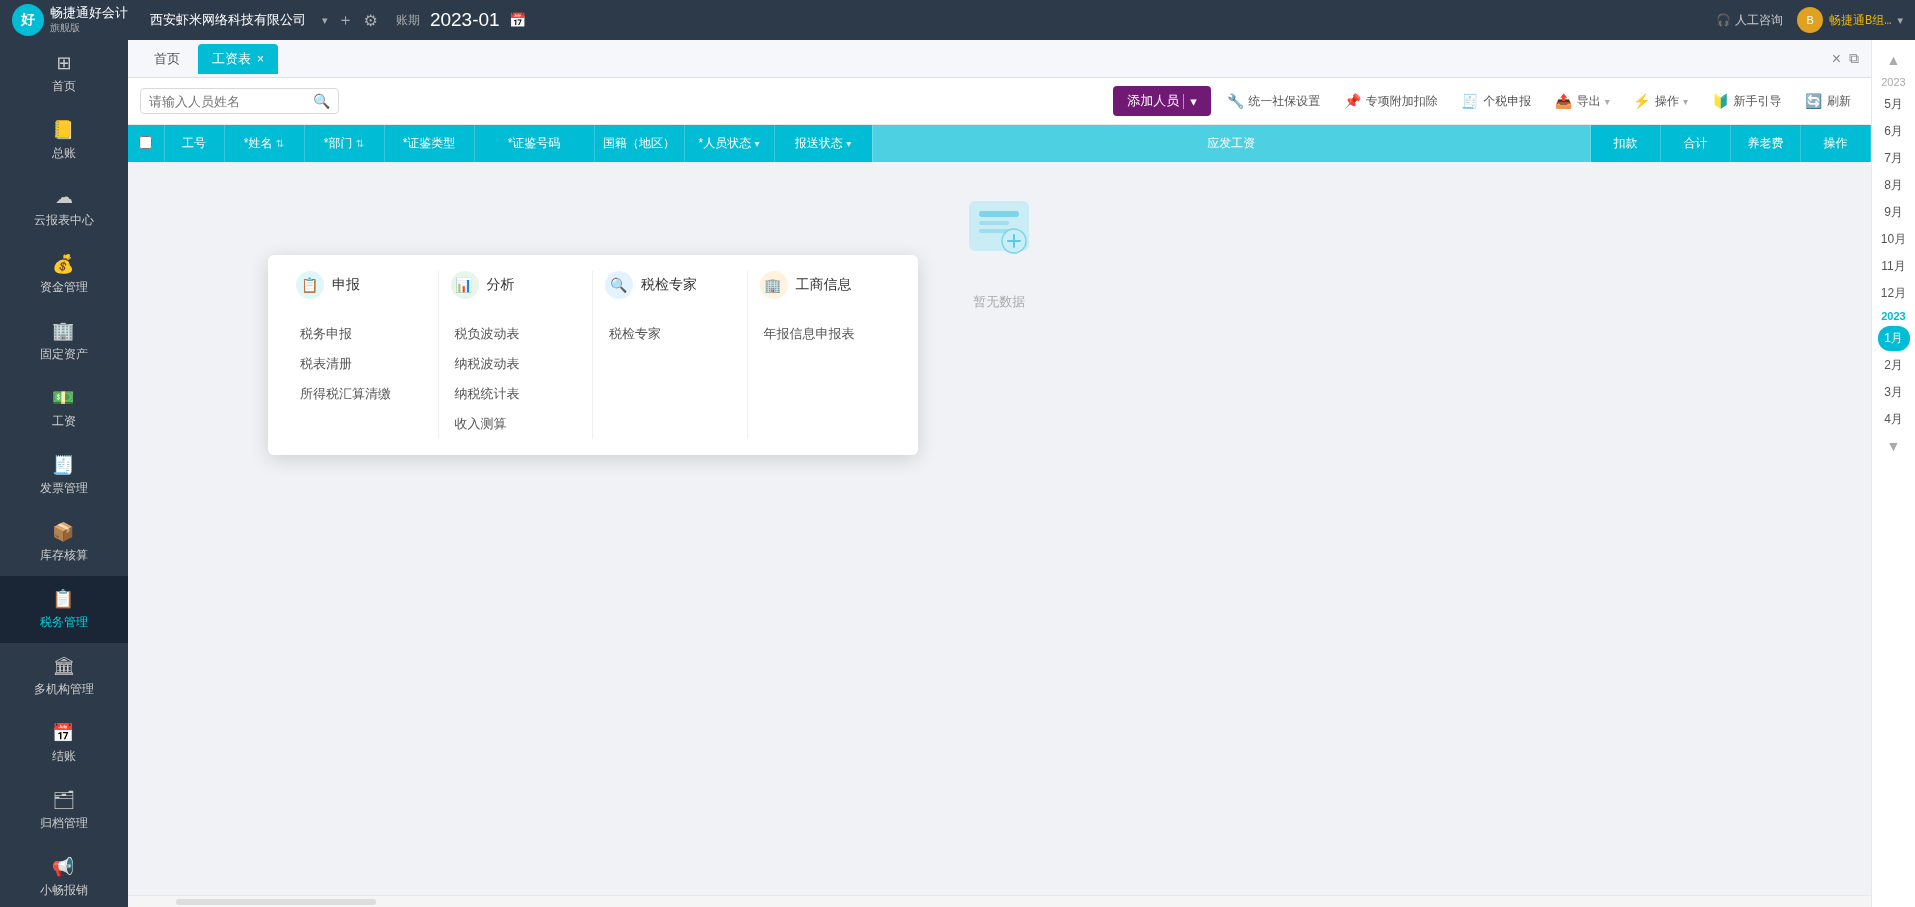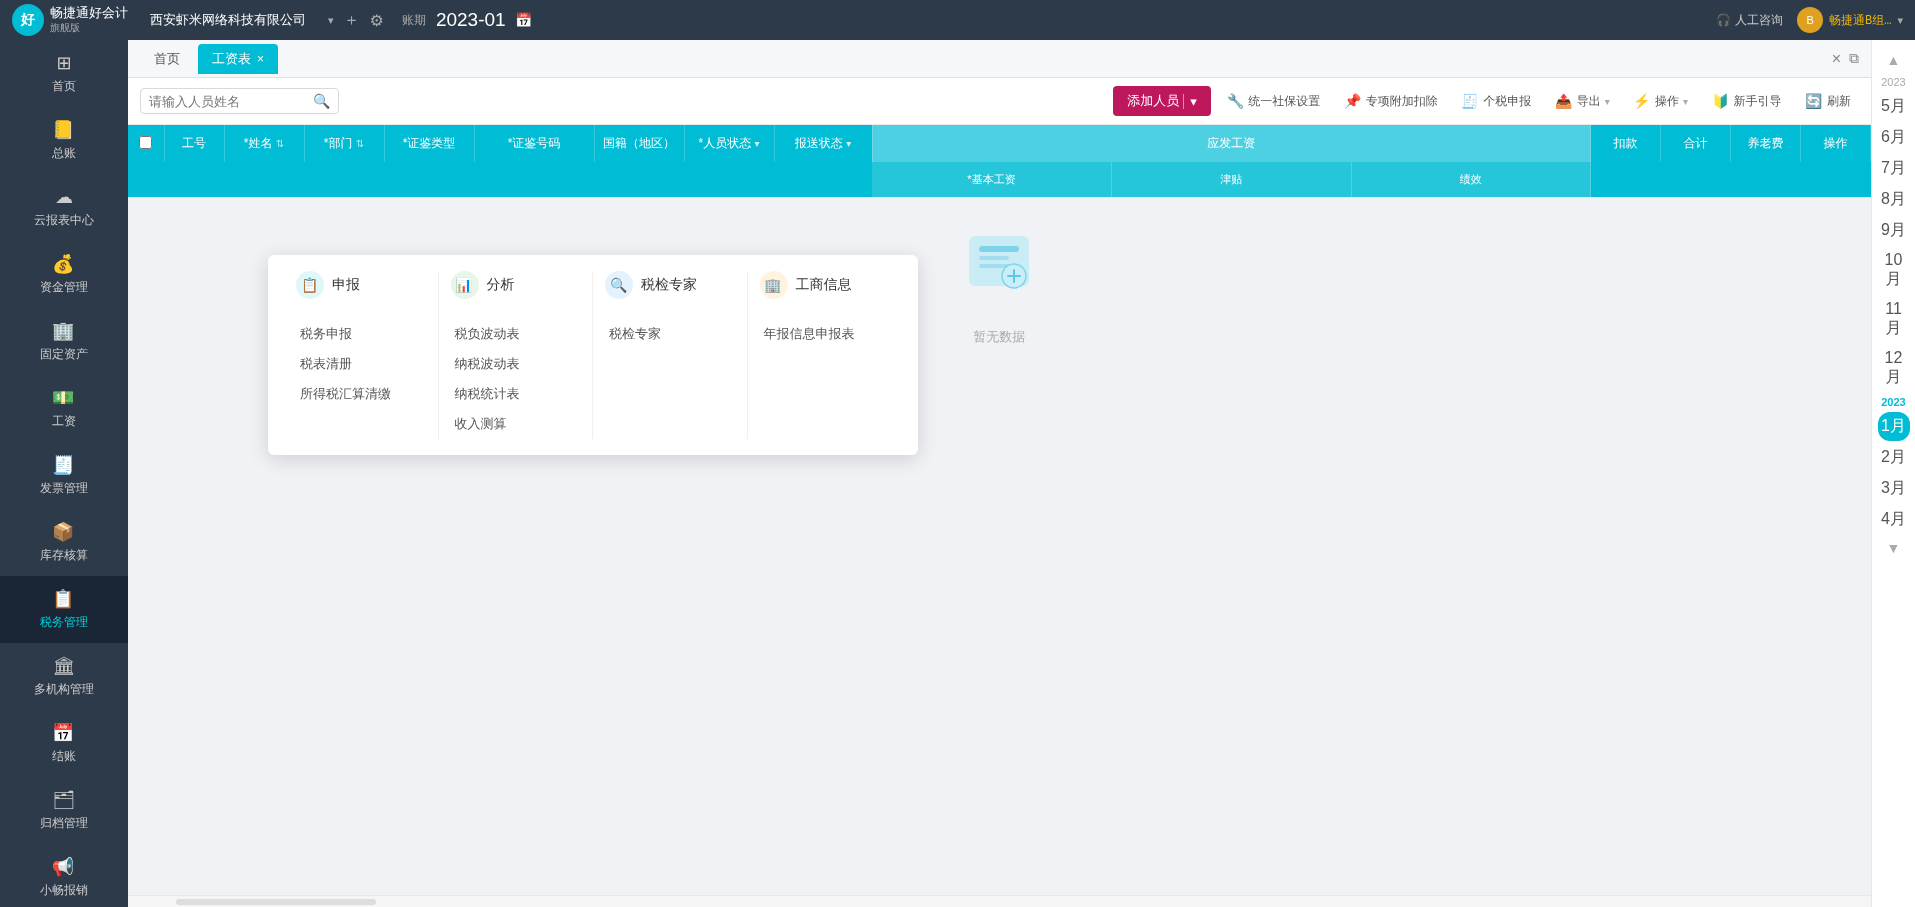--- a/index.html
+++ b/index.html
@@ -7,21 +7,21 @@
 
     
     .top-bar {
       display: flex; align-items: center; height: 40px;
       background: #2d3a4a; color: #fff; padding: 0 12px; gap: 10px; position: relative; z-index: 100;
     }
     .top-bar-logo { display: flex; align-items: center; gap: 6px; width: 128px; }
     .logo-icon { width: 32px; height: 32px; background: #00bcd4; border-radius: 50%; display: flex; align-items: center; justify-content: center; font-size: 14px; color: #fff; font-weight: bold; }
     .logo-text { font-size: 13px; line-height: 1.2; }
     .logo-sub { font-size: 10px; color: #aaa; }
-    .company-selector { display: flex; align-items: center; gap: 22px; font-size: 13px; cursor: pointer; }
+    .company-selector { display: flex; align-items: center; gap: 16px; font-size: 13px; cursor: pointer; }
     .company-name { color: #fff; }
     .chevron-icon { color: #aaa; font-size: 11px; }
     .add-icon-btn { color: #aaa; font-size: 16px; cursor: pointer; }
     .gear-icon-btn { color: #aaa; font-size: 16px; cursor: pointer; }
     .period-label { color: #aaa; font-size: 12px; margin-left: 8px; }
     .period-value { color: #fff; font-size: 19px; }
     .period-cal { color: #00bcd4; font-size: 14px; cursor: pointer; }
     .top-bar-right { margin-left: auto; display: flex; align-items: center; gap: 14px; }
     .support-btn { display: flex; align-items: center; gap: 4px; color: #ccc; font-size: 12px; cursor: pointer; }
     .user-info { display: flex; align-items: center; gap: 6px; cursor: pointer; }
@@ -64,21 +64,21 @@
 
     
     .toolbar {
       display: flex; align-items: center; background: #fff;
       padding: 8px 12px; gap: 8px; border-bottom: 1px solid #e8e8e8;
     }
     .search-input-wrap { display: flex; align-items: center; border: 1px solid #d9d9d9; border-radius: 4px; padding: 4px 8px; gap: 4px; background: #fff; }
     .search-input { border: none; outline: none; font-size: 13px; width: 160px; color: #999; }
     .search-icon { color: #999; font-size: 14px; }
     .add-person-btn {
-      background: #be185d; color: #fff; border: none; border-radius: 4px;
+      background: #701a75; color: #fff; border: none; border-radius: 4px;
       padding: 6px 14px; font-size: 13px; cursor: pointer; display: flex; align-items: center; gap: 4px;
       margin-left: auto;
       text-align: center;
     }
     .add-person-chevron { border-left: 1px solid rgba(255,255,255,0.5); padding-left: 6px; }
     .toolbar-action-btn {
       display: flex; align-items: center; gap: 4px; color: #555; font-size: 12px;
       cursor: pointer; padding: 5px 8px; border-radius: 4px; white-space: nowrap;
     }
     .toolbar-action-icon { color: #00bcd4; font-size: 14px; }
@@ -141,21 +141,21 @@
     }
 
     
     .right-panel {
       width: 44px; background: #fff; border-left: 1px solid #e8e8e8;
       display: flex; flex-direction: column; align-items: center; padding: 8px 4px; gap: 2px;
       font-size: 11px; color: #888;
     }
     .month-item {
       width: 32px; text-align: center; padding: 4px 2px; cursor: pointer;
-      border-radius: 3px; font-size: 16px; color: #555;
+      border-radius: 3px; font-size: 12px; color: #555;
     }
     .month-item.active { background: #00bcd4; color: #fff; border-radius: 12px; }
     .panel-arrow { color: #aaa; font-size: 14px; cursor: pointer; padding: 4px; }
 
     
     .table-container::-webkit-scrollbar { height: 6px; width: 6px; }
     .table-container::-webkit-scrollbar-track { background: #f1f1f1; }
     .table-container::-webkit-scrollbar-thumb { background: #ccc; border-radius: 3px; }
 
     
@@ -324,27 +324,20 @@
             <th class="th-cert-type">*证鉴类型</th>
             <th class="th-cert-no">*证鉴号码</th>
             <th class="th-nation">国籍（地区）</th>
             <th class="th-status">*人员状态 <span class="filter-icon">▾</span></th>
             <th class="th-send-status">报送状态 <span class="filter-icon">▾</span></th>
             <th colspan="3" class="colspan-header">应发工资</th>
             <th class="th-deduct">扣款</th>
             <th class="th-total">合计</th>
             <th class="th-pension">养老费</th>
             <th class="th-op">操作</th>
-          </tr>
-          <tr style="background:#26c6da;">
-            <th colspan="9" style="background:#00bcd4;border:none;"></th>
-            <th class="sub-header">*基本工资</th>
-            <th class="sub-header">津贴</th>
-            <th class="sub-header">绩效</th>
-            <th colspan="4" style="background:#00bcd4;border:none;"></th>
           </tr>
         </thead>
         <tbody>
           <tr>
             <td colspan="16">
               <div class="empty-state">
                 <div class="empty-icon">
                   <svg width="80" height="80" viewBox="0 0 80 80" fill="none" xmlns="http://www.w3.org/2000/svg">
                     <rect x="10" y="15" width="60" height="50" rx="6" fill="#b0e8f4" opacity="0.6"></rect>
                     <rect x="20" y="25" width="40" height="6" rx="3" fill="#7dd4ea"></rect>

